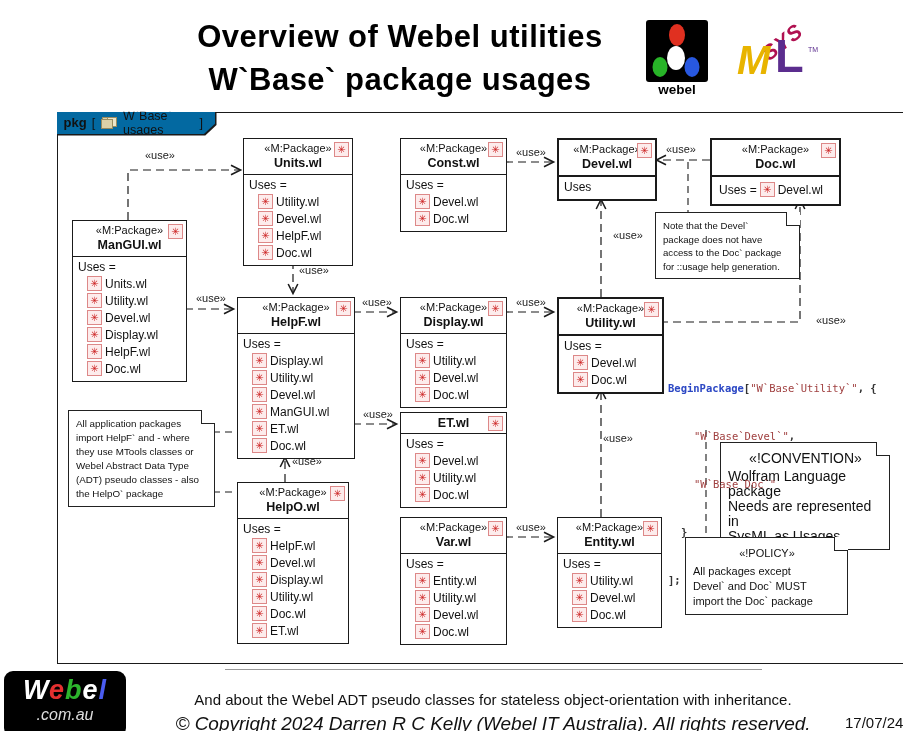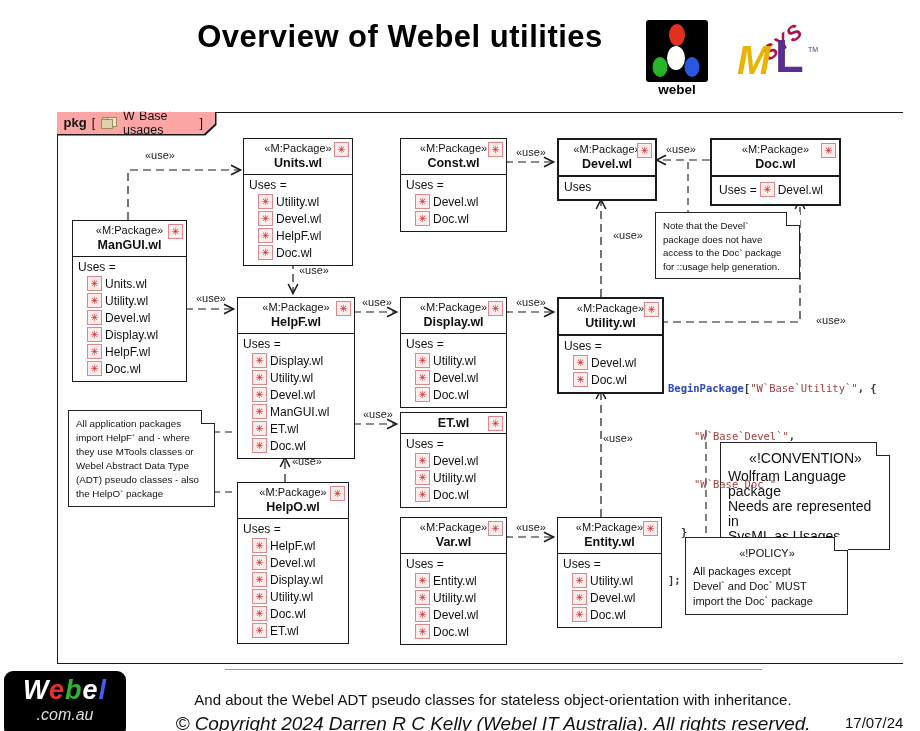--- a/index.html
+++ b/index.html
@@ -18,21 +18,21 @@
   .sysml-logo .m{position:absolute;left:1px;top:24px;font-style:italic;font-weight:bold;
                  font-size:40px;color:#e8b400;}
   .sysml-logo .l{position:absolute;left:39px;top:14px;font-weight:bold;font-size:47px;color:#5b2d8e;}
   .sysml-logo .tm{position:absolute;left:72px;top:32px;font-size:7px;color:#5b2d8e;}
 
   
   .frame{position:absolute;left:57px;top:100px;width:851px;height:550px;
          border:1.5px solid #1a1a1a;background:#fff;}
   .frame-tab{position:absolute;top:-1.5px;left:-1.5px;width:160px;height:24px;background:#1a1a1a;
              clip-path:polygon(0 0,100% 0,100% 56%,93% 100%,0 100%);}
-  .frame-tab-inner{position:absolute;top:0;left:0;right:1.5px;bottom:1.5px;background:#fca5a5;
+  .frame-tab-inner{position:absolute;top:0;left:0;right:1.5px;bottom:1.5px;background:#0369a1;
              clip-path:polygon(0 0,100% 0,100% 54%,93% 100%,0 100%);
              display:flex;align-items:center;gap:5px;padding:0 12px 0 7px;font-size:12.5px;}
   .frame-tab-inner b{font-size:13px;}
   .tab-icon{display:inline-flex;}
 
   
   .pkg{position:absolute;background:#fff;border:1.3px solid #1a1a1a;}
   .pkg.thick{border-width:2.4px;}
   .pkg-head{position:relative;border-bottom:1.3px solid #1a1a1a;padding:3px 2px;text-align:center;}
   .pkg.thick .pkg-head{border-bottom-width:2.4px;}
@@ -99,20 +99,21 @@
                    margin-top:3px;letter-spacing:1px;}
   .f-logo .domain{font-style:italic;font-size:16px;color:#ddd;line-height:18px;}
 </style>
 </head>
 <body>
 
 <div class="stage">
 
   <div class="title">
     <div>Overview of Webel utilities</div>
+    <div>W`Base` package usages</div>
   </div>
 
   <div class="webel-logo">
     <svg width="62" height="62" viewBox="0 0 62 62">
       <rect x="0" y="0" width="62" height="62" rx="3" fill="#000"></rect>
       <ellipse cx="31" cy="15" rx="8" ry="11" fill="#e03020"></ellipse>
       <ellipse cx="30" cy="38" rx="9" ry="12" fill="#ffffff"></ellipse>
       <ellipse cx="14" cy="47" rx="7.5" ry="10" fill="#28b428"></ellipse>
       <ellipse cx="46" cy="47" rx="7.5" ry="10" fill="#2858e0"></ellipse>
     </svg>

